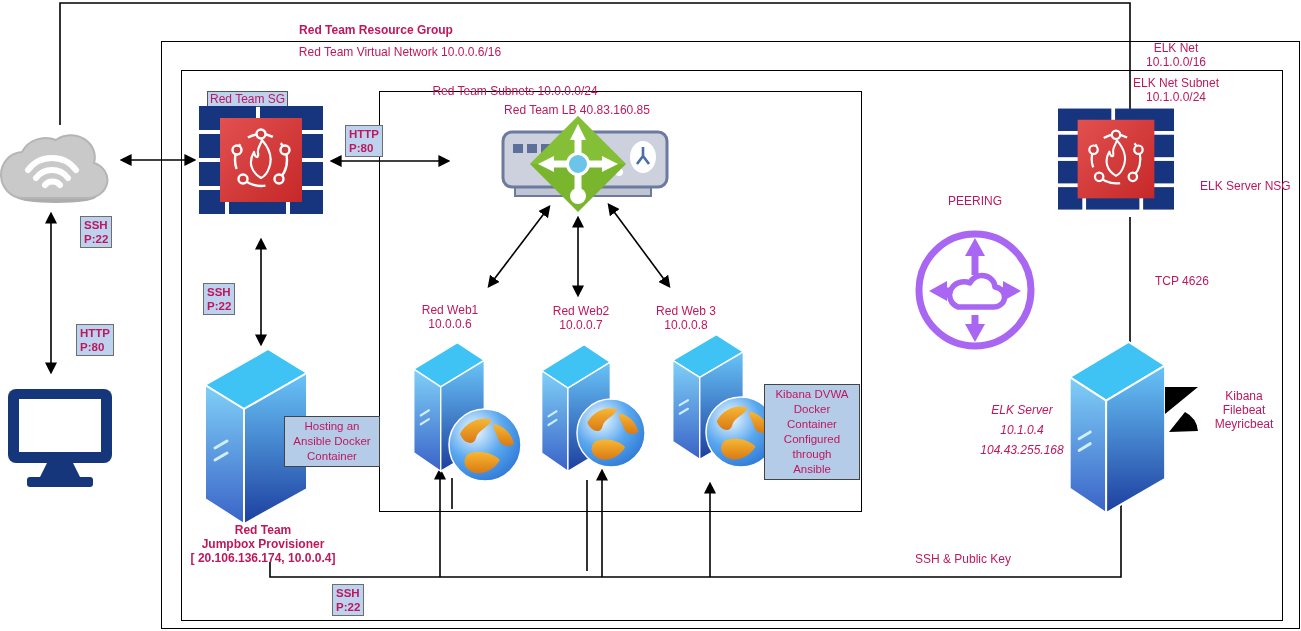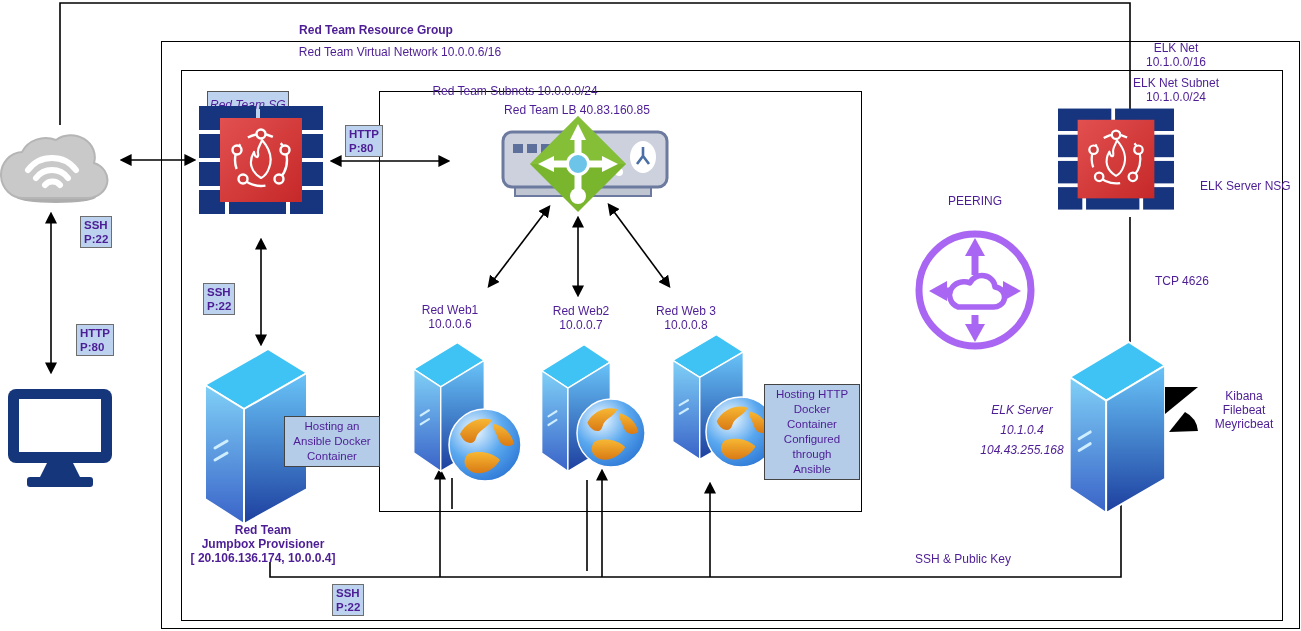--- a/index.html
+++ b/index.html
@@ -1,29 +1,29 @@
 <!DOCTYPE html>
 <html><head>
 <meta charset="utf-8">
 <style>
   html,body{margin:0;padding:0;background:#fff;}
   .canvas{position:relative;width:1301px;height:631px;background:#fff;overflow:hidden;
-          font-family:"Liberation Sans",sans-serif;color:#4c1d95;}
+          font-family:"Liberation Sans",sans-serif;color:#be185d;}
   .box{position:absolute;border:1.5px solid #000;background:transparent;}
   .t{position:absolute;font-size:12px;line-height:14px;white-space:nowrap;}
   .tc{text-align:center;}
   .bold{font-weight:bold;}
   .portlabel{position:absolute;background:#bcd2ee;border:1px solid #6e6e6e;
              font-size:11.5px;line-height:14px;padding:1px 3px;}
   .portlabel span{display:block;font-weight:bold;}
   .notebox{position:absolute;background:#b5cce9;border:1px solid #444;
            font-size:11.5px;line-height:15px;text-align:center;padding:2px 1px;}
   .notebox span{display:block;}
   .sglabel{position:absolute;background:#bcd2ee;border:1px solid #555;
-           font-size:12px;line-height:14px;padding:6px 2px;white-space:nowrap;font-style:italic;}
+           font-size:12px;line-height:14px;padding:0 2px;white-space:nowrap;}
   .stack{position:absolute;text-align:center;font-size:12px;line-height:14px;}
   .stack span{display:block;}
   svg{position:absolute;overflow:visible;}
   .overlay{left:0;top:0;}
 </style>
 </head>
 <body>
 
 <div class="canvas">
 
@@ -239,21 +239,21 @@
     </g>
   </svg>
   <svg style="left:705px;top:396px;" width="72" height="72" viewBox="0 0 74 74">
     <circle cx="37" cy="37" r="36" fill="url(#gg)" stroke="#fff" stroke-width="1.5"></circle>
     <path d="M12,26 C18,14 32,8 44,12 C40,20 30,22 28,30 C26,38 16,36 12,26 Z" fill="url(#gc)"></path>
     <path d="M46,16 C56,18 64,26 66,36 C60,40 52,38 50,30 C48,24 44,20 46,16 Z" fill="url(#gc)"></path>
     <path d="M20,46 C30,42 44,44 52,52 C46,62 34,68 24,64 C16,60 14,52 20,46 Z" fill="url(#gc)"></path>
   </svg>
 
   <div class="notebox" style="left:764px;top:384px;width:92px;">
-    <span>Hosting HTTP</span>
+    <span>Kibana DVWA</span>
     <span>Docker</span>
     <span>Container</span>
     <span>Configured</span>
     <span>through</span>
     <span>Ansible</span>
   </div>
 
   <svg style="left:201px;top:348px;" width="107" height="177" viewBox="0 0 107 177">
     <polygon points="4,37 67,1 106,25 43,61" fill="#3ec3f4" stroke="#fff" stroke-width="2"></polygon>
     <polygon points="4,37 43,61 43,176 4,151" fill="url(#gl)" stroke="#fff" stroke-width="2"></polygon>

